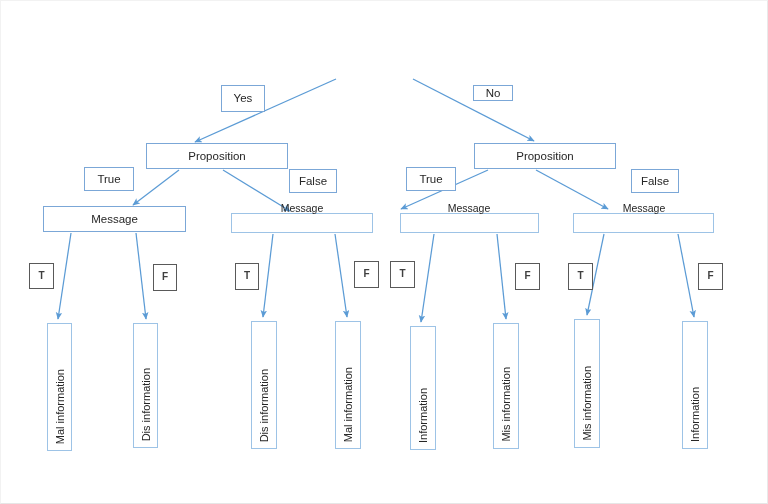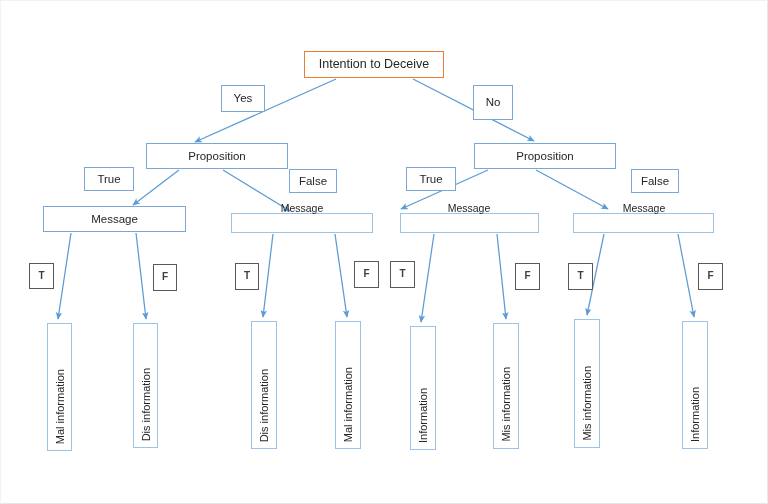--- a/index.html
+++ b/index.html
@@ -102,29 +102,26 @@
         <line x1="135" y1="232" x2="145" y2="318"></line>
         <line x1="272" y1="233" x2="262" y2="316"></line>
         <line x1="334" y1="233" x2="346" y2="316"></line>
         <line x1="433" y1="233" x2="420" y2="321"></line>
         <line x1="496" y1="233" x2="505" y2="318"></line>
         <line x1="603" y1="233" x2="586" y2="314"></line>
         <line x1="677" y1="233" x2="693" y2="316"></line>
       </g>
   </svg>
 
-  <div class="node root" id="root-node" style="left: 303px; top: 50px; width: 140px; height: 27px;">
-    <span>Intention to Deceive</span>
-  </div>
 
   <div id="layer-level1">
       <div class="node blue" style="left: 220px; top: 84px; width: 44px; height: 27px;">
         <span>Yes</span>
       </div>
-      <div class="node blue" style="left: 472px; top: 84px; width: 40px; height: 35px;">
+      <div class="node blue" style="left: 472px; top: 84px; width: 40px; height: 16px;">
         <span>No</span>
       </div>
     </div>
   <div id="layer-props">
       <div class="node blue" style="left: 145px; top: 142px; width: 142px; height: 26px;">
         <span>Proposition</span>
       </div>
       <div class="node blue" style="left: 473px; top: 142px; width: 142px; height: 26px;">
         <span>Proposition</span>
       </div>

